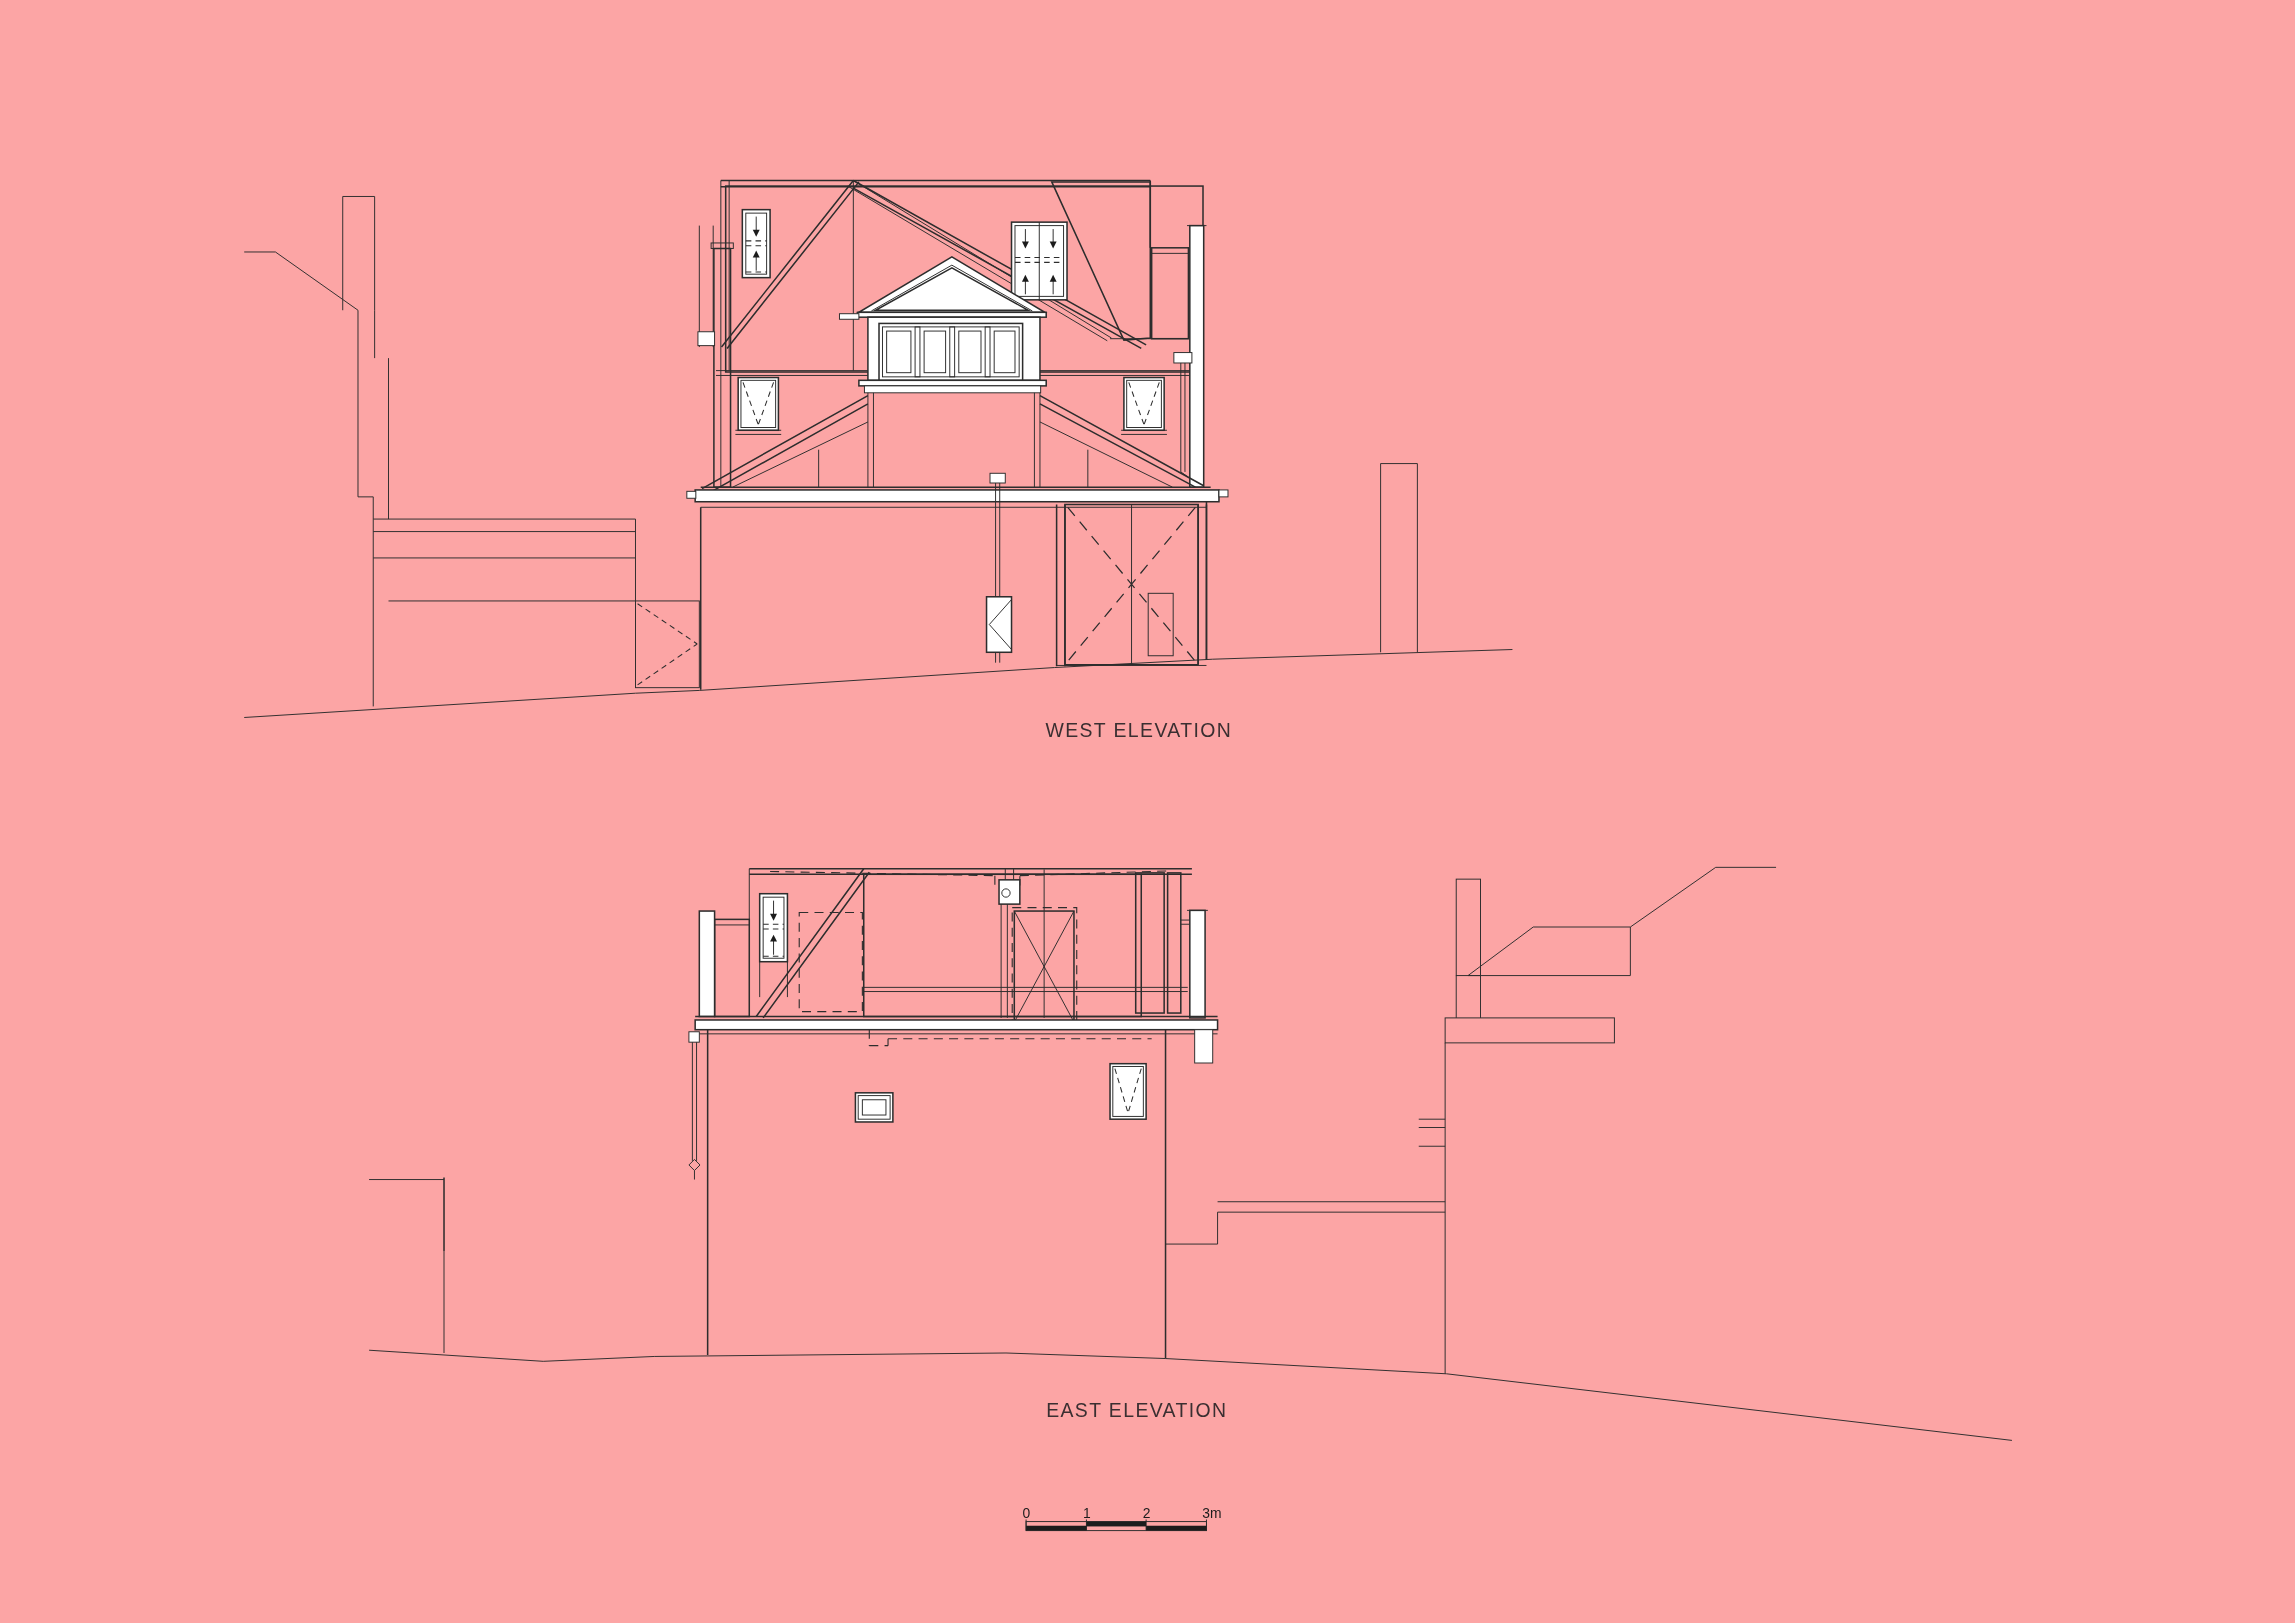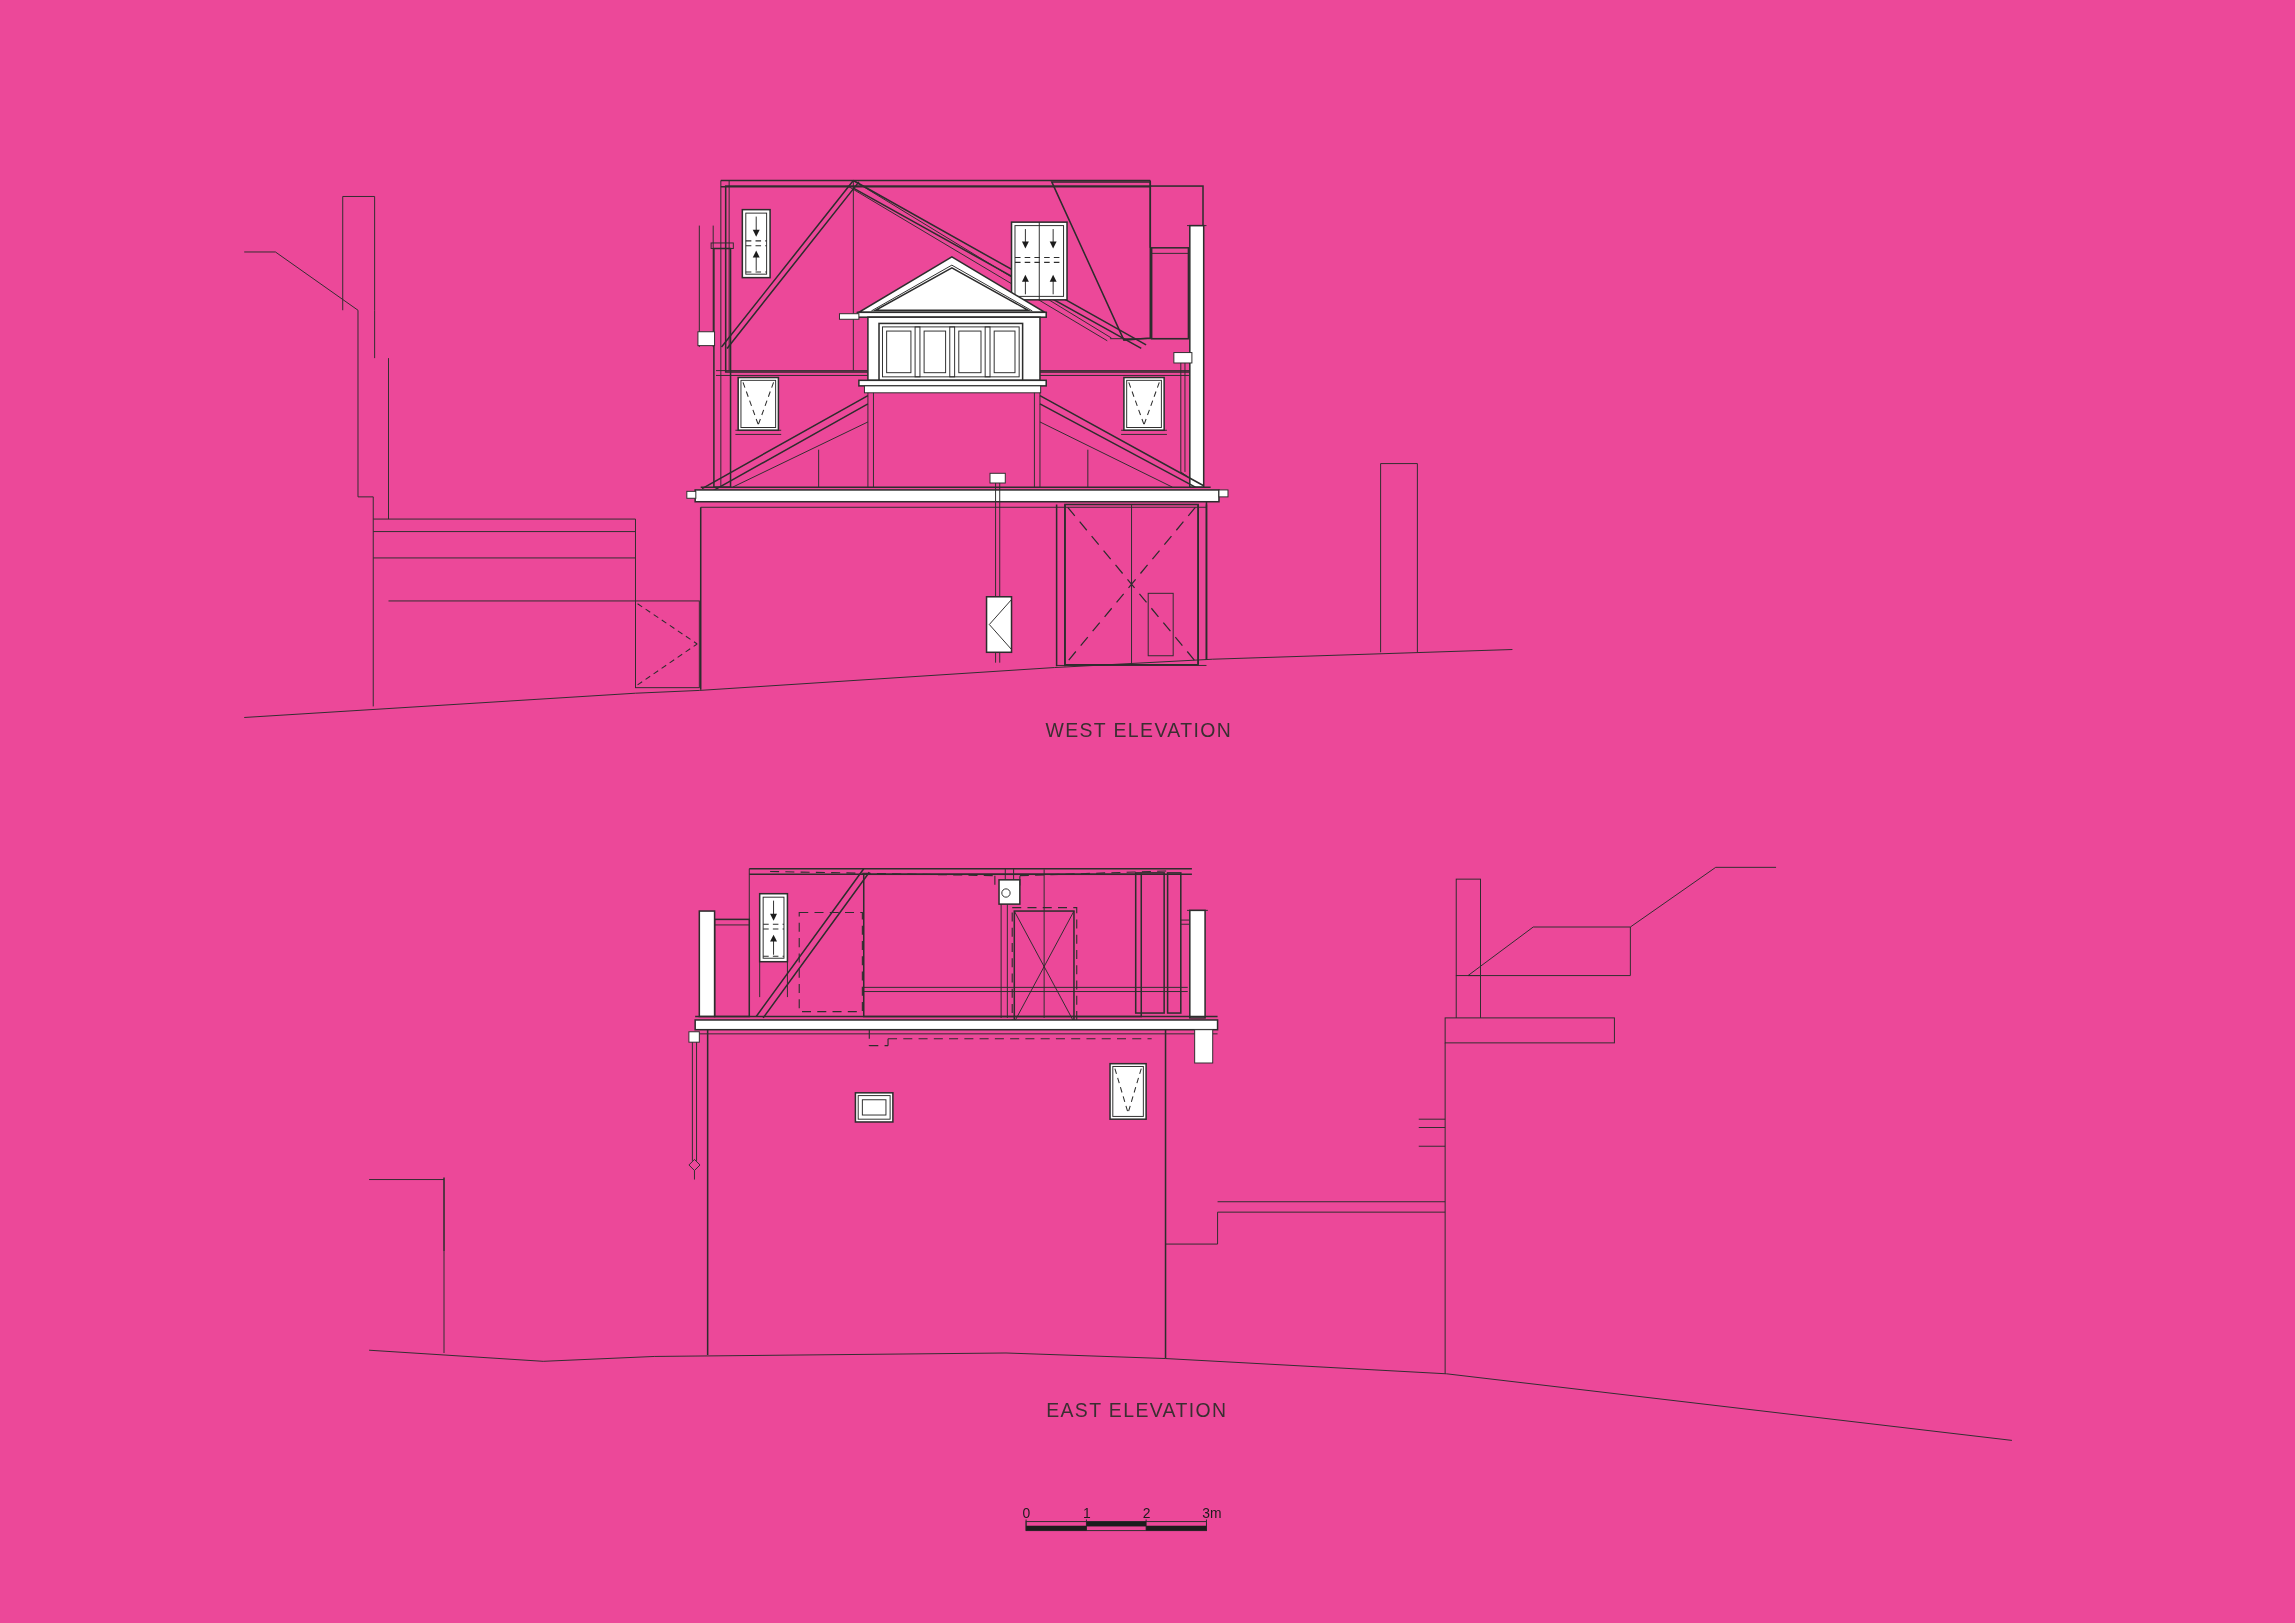--- a/index.html
+++ b/index.html
@@ -1,16 +1,16 @@
 <!DOCTYPE html>
 <html style="font-size:11px"><head>
 <meta charset="utf-8">
 <style>
   html,body{margin:0;padding:0;background:#ffffff;}
-  .sheet{position:relative;width:2295px;height:1623px;background:#ec4899;overflow:hidden;
+  .sheet{position:relative;width:2295px;height:1623px;background:#fca5a5;overflow:hidden;
          font-family:"Liberation Sans", sans-serif;}
   svg{position:absolute;left:0;top:0;}
   svg *{fill:none;stroke:#2d2d2d;stroke-width:2.2;stroke-linecap:butt;stroke-linejoin:miter;}
   svg .thin{stroke-width:1.4;}
   svg .w{fill:#ffffff;}
   svg .nofill{fill:none;}
   svg .dash{stroke-dasharray:13 9;stroke-width:1.6;}
   svg .dashsm{stroke-dasharray:8 6;stroke-width:1.5;}
   svg .dashbig{stroke-dasharray:16 11;stroke-width:1.8;}
   svg .solidblk{fill:#1c1c1c;stroke:none;}

